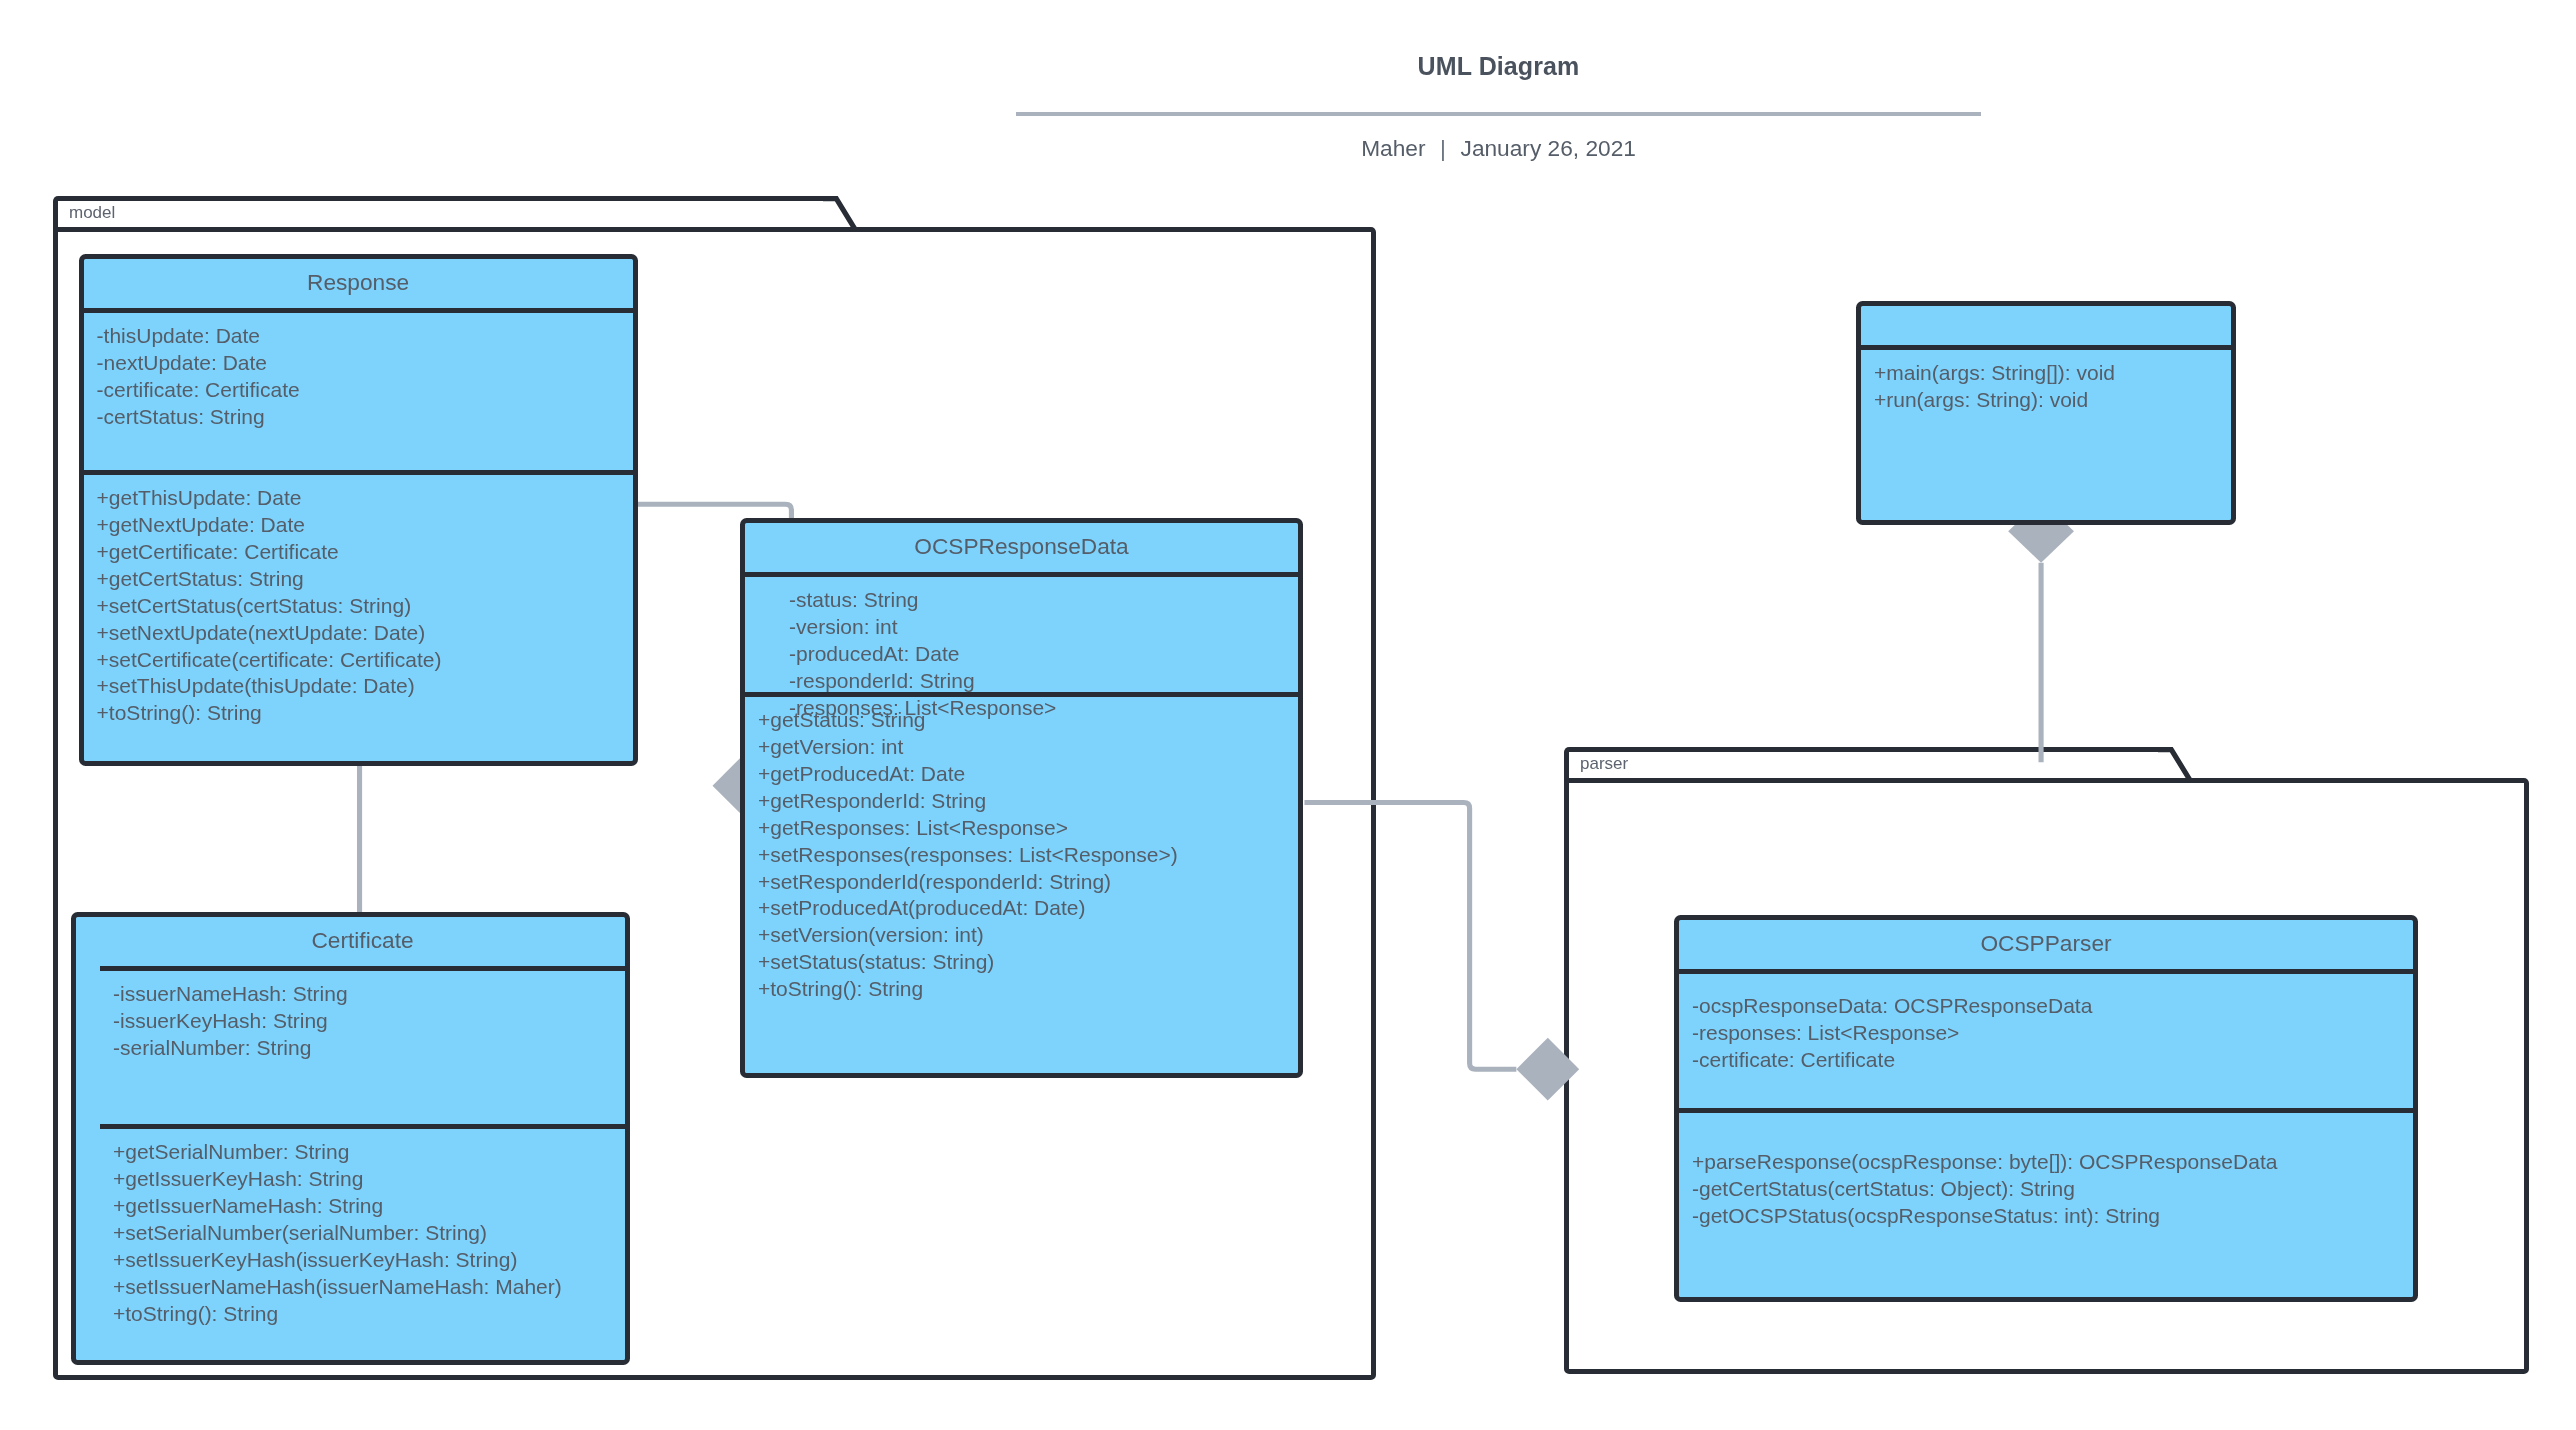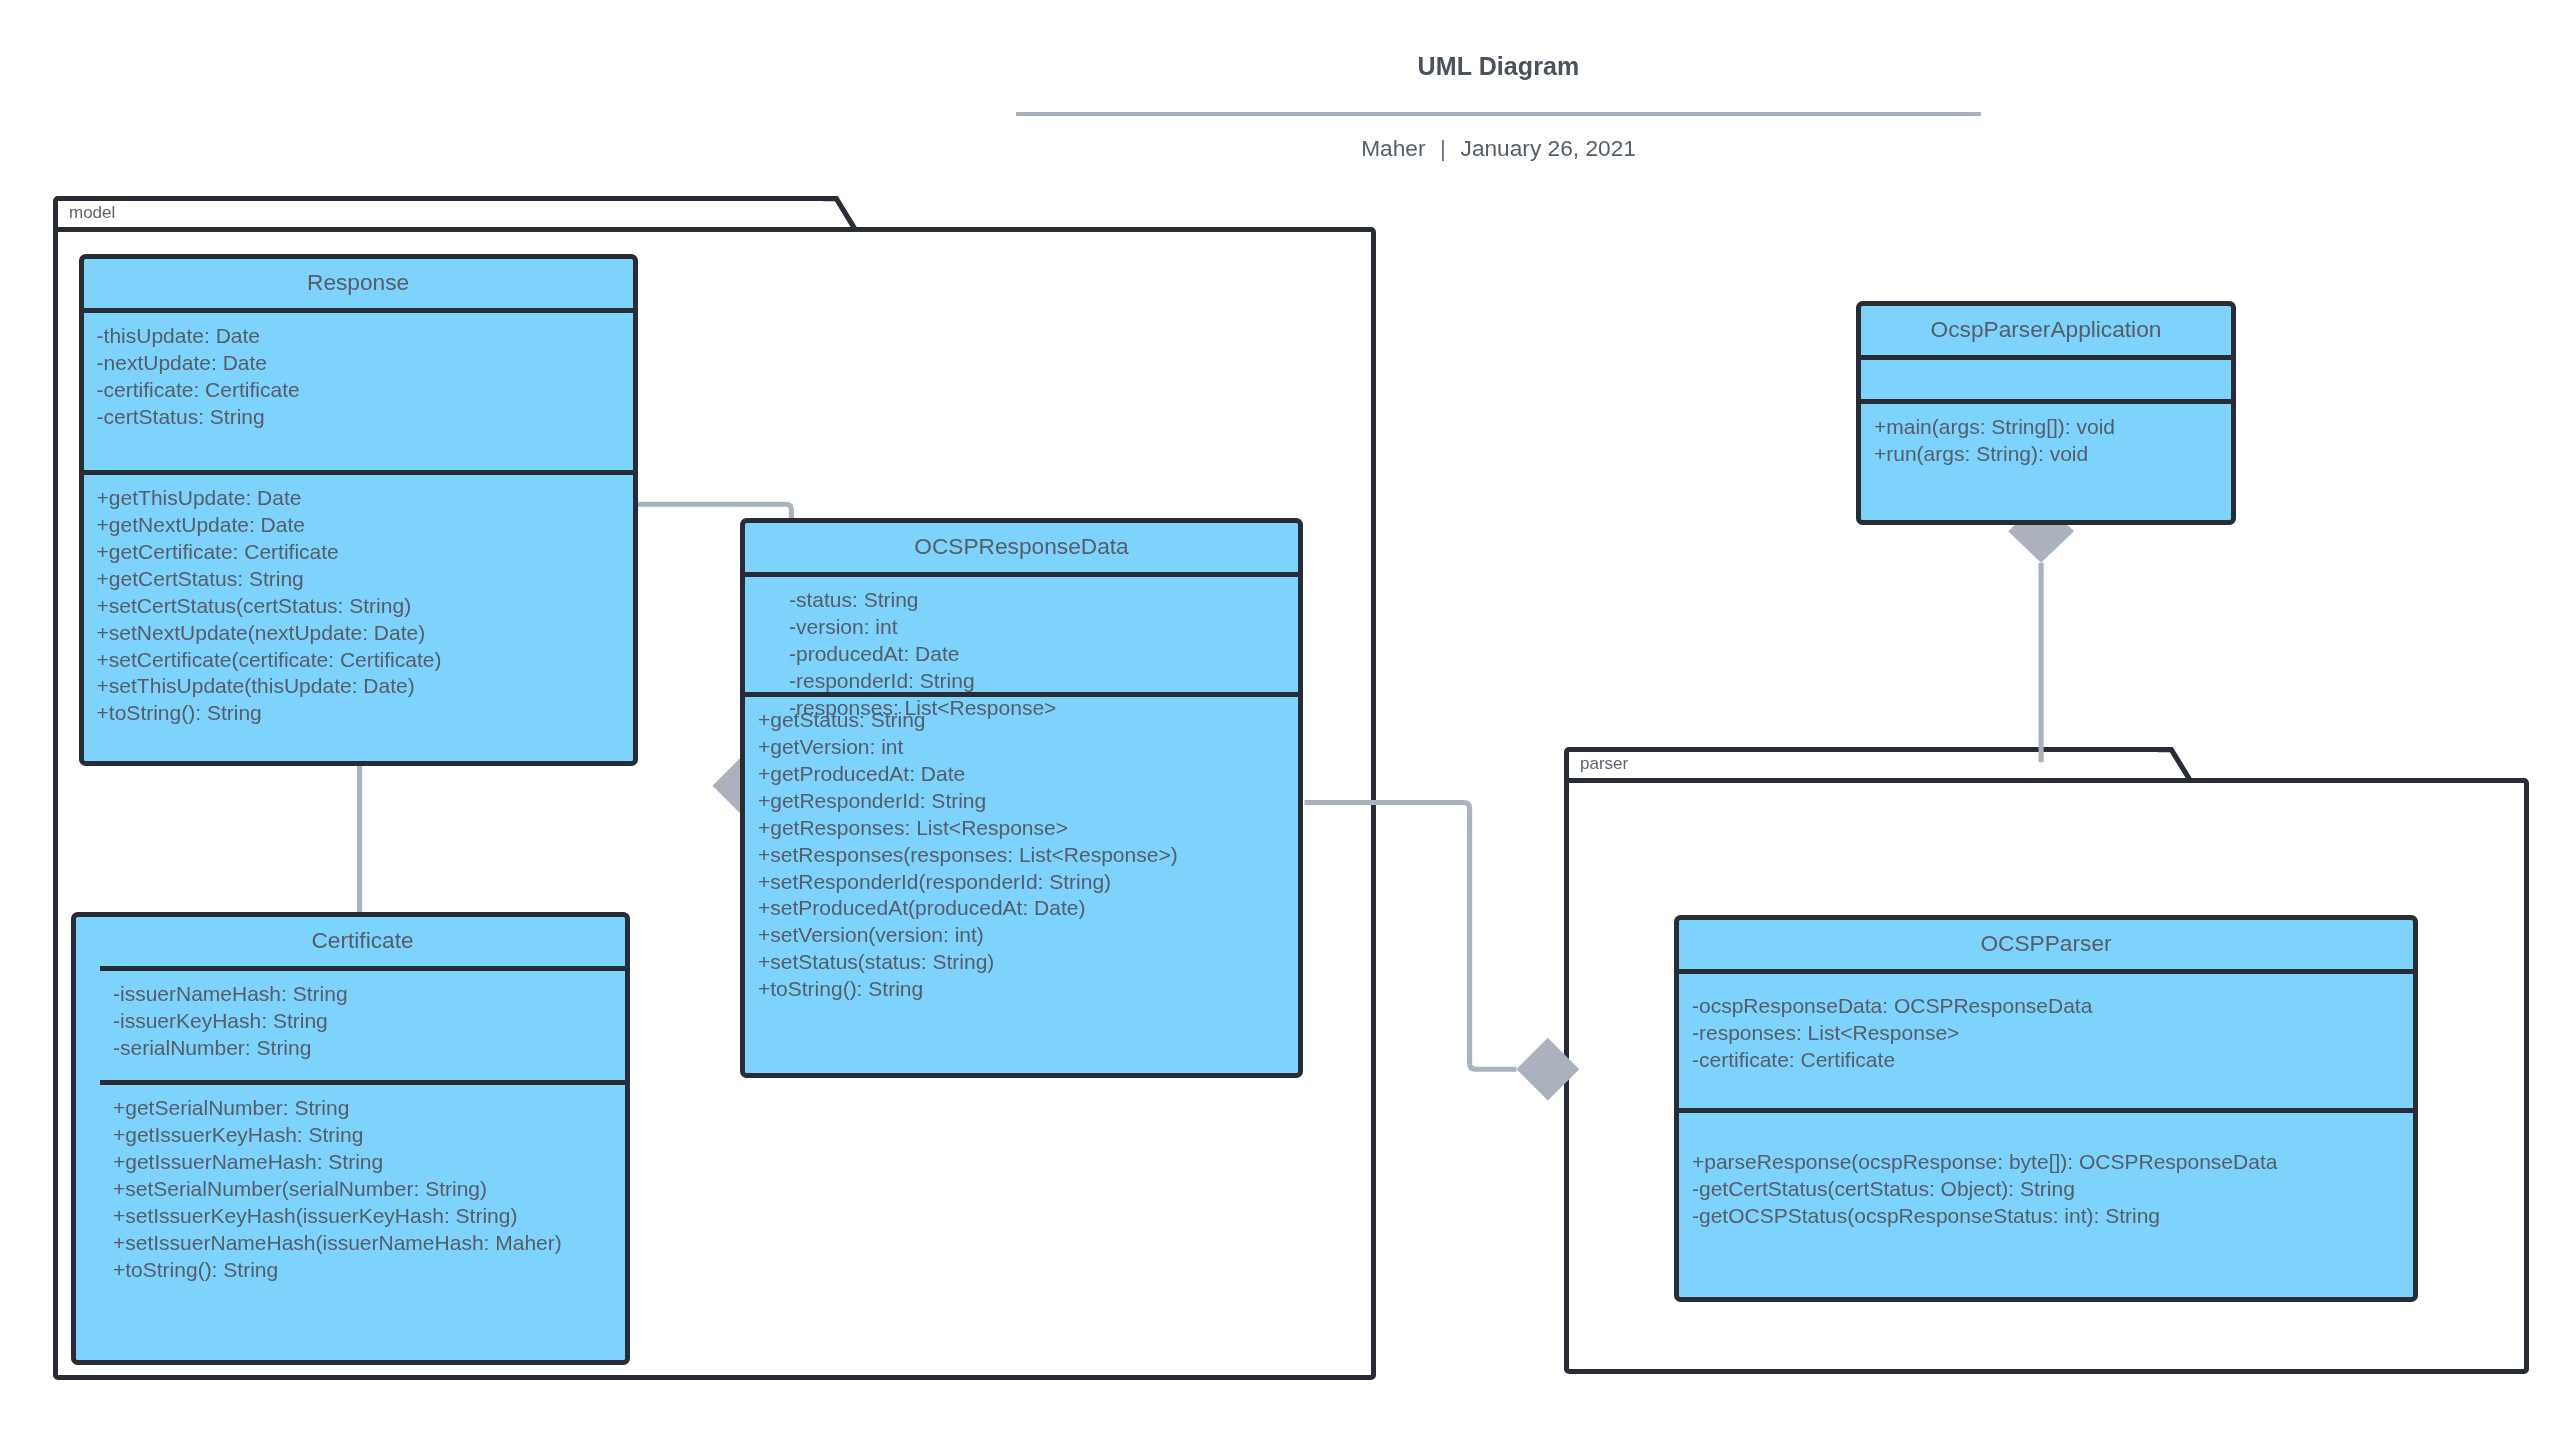--- a/index.html
+++ b/index.html
@@ -189,21 +189,21 @@
       <div class="uml-member">+setCertStatus(certStatus: String)</div>
       <div class="uml-member">+setNextUpdate(nextUpdate: Date)</div>
       <div class="uml-member">+setCertificate(certificate: Certificate)</div>
       <div class="uml-member">+setThisUpdate(thisUpdate: Date)</div>
       <div class="uml-member">+toString(): String</div>
     </div>
   </div>
 
   <div class="uml-class" style="left:18px; top:716px; width:559px; height:453px;padding-left:24px;">
     <div class="uml-class-name">Certificate</div>
-    <div class="uml-compartment" style="height:114px;">
+    <div class="uml-compartment" style="height:158px;">
       <div class="uml-member">-issuerNameHash: String</div>
       <div class="uml-member">-issuerKeyHash: String</div>
       <div class="uml-member">-serialNumber: String</div>
     </div>
     <div class="uml-compartment">
       <div class="uml-member">+getSerialNumber: String</div>
       <div class="uml-member">+getIssuerKeyHash: String</div>
       <div class="uml-member">+getIssuerNameHash: String</div>
       <div class="uml-member">+setSerialNumber(serialNumber: String)</div>
       <div class="uml-member">+setIssuerKeyHash(issuerKeyHash: String)</div>
@@ -231,21 +231,20 @@
       <div class="uml-member">+setResponderId(responderId: String)</div>
       <div class="uml-member">+setProducedAt(producedAt: Date)</div>
       <div class="uml-member">+setVersion(version: int)</div>
       <div class="uml-member">+setStatus(status: String)</div>
       <div class="uml-member">+toString(): String</div>
     </div>
   </div>
 </div>
 
 <div class="uml-class" style="left:1856px; top:301px; width:380px; height:224px;">
-  <div class="uml-class-name">OcspParserApplication</div>
   <div class="uml-compartment" style="height:44px;"></div>
   <div class="uml-compartment">
     <div class="uml-member">+main(args: String[]): void</div>
     <div class="uml-member">+run(args: String): void</div>
   </div>
 </div>
 
 <div class="package" id="pkg-parser" style="left:1564px; top:747px; width:965px; height:627px;">
   <div class="package-tab" style="width:599px;"></div>
   <div class="package-tab-slant" style="left:594px;">

